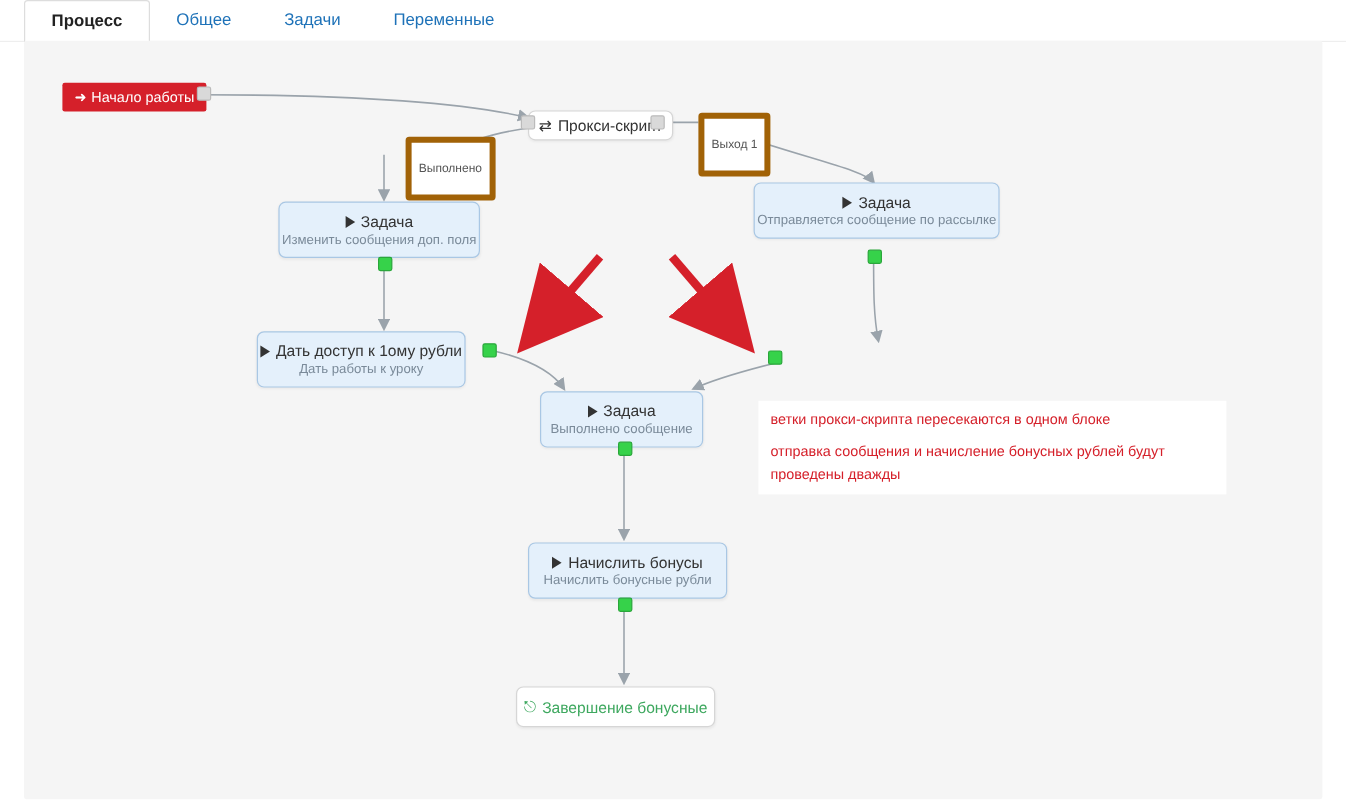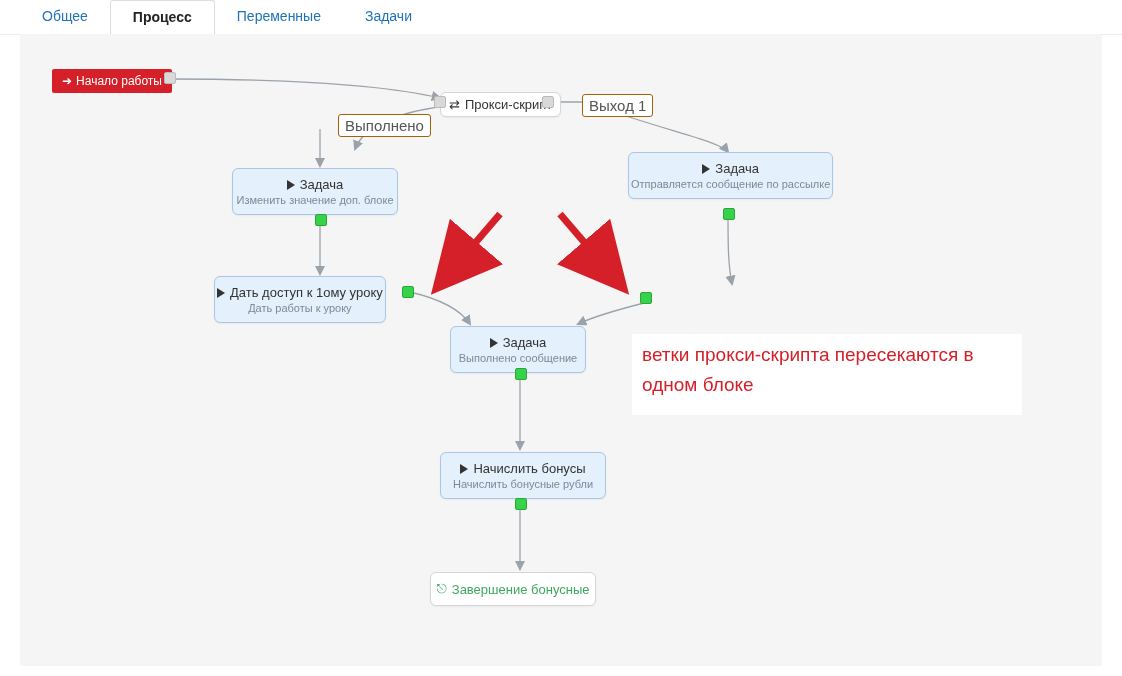--- a/index.html
+++ b/index.html
@@ -12,36 +12,36 @@
 
   .node{position:absolute;background:#e4f0fb;border:1px solid #a9c7e4;border-radius:6px;padding:8px 2px;text-align:center;min-width:160px;box-shadow:0 1px 2px rgba(0,0,0,.05)}
   .node .title{font-size:13px;color:#333;display:flex;align-items:center;justify-content:center;gap:5px}
   .node .sub{font-size:11px;color:#7a8a99;margin-top:2px}
   .node.white{background:#fff;border-color:#d6d6d6}
   .node.small{min-width:auto;padding:4px 8px;font-size:12px}
   .start{position:absolute;background:#d5202a;color:#fff;font-size:12px;padding:5px 10px;border-radius:2px;display:flex;align-items:center;gap:4px}
   .end{}
   .end .title{color:#3ea85f}
 
-  .lbl{position:absolute;background:#fff;border:1px solid #a16207;font-size:15px;color:#555;padding:2px 6px;border-radius:3px}
+  .lbl{position:absolute;background:#fff;border:5px solid #a16207;font-size:10px;color:#555;padding:16px 6px;border-radius:3px}
   .port{position:absolute;width:10px;height:10px;background:#36d24a;border:1px solid #2aa63b;border-radius:2px}
   .portg{position:absolute;width:10px;height:10px;background:#d9d9d9;border:1px solid #bbb;border-radius:2px}
 
-  .note{position:absolute;background:#fff;color:#d5202a;font-size:19px;line-height:1.6;padding:6px 10px}
+  .note{position:absolute;background:#fff;color:#d5202a;font-size:12px;line-height:1.6;padding:6px 10px}
   .play{width:0;height:0;border-top:5px solid transparent;border-bottom:5px solid transparent;border-left:8px solid #333;display:inline-block}
 </style>
 </head>
 <body>
 
 <div class="page">
   <div class="tabs">
+    <div class="tab active">Процесс</div>
     <div class="tab">Общее</div>
-    <div class="tab active">Процесс</div>
+    <div class="tab">Задачи</div>
     <div class="tab">Переменные</div>
-    <div class="tab">Задачи</div>
   </div>
 
   <div class="canvas">
 
     <svg class="wires" viewBox="0 0 1082 632">
       <defs>
         <marker id="ah" viewBox="0 0 10 10" refX="8" refY="5" markerWidth="8" markerHeight="8" orient="auto">
           <path d="M0,0 L10,5 L0,10 z" fill="#9aa3ab"></path>
         </marker>
         <marker id="ahred" viewBox="0 0 10 10" refX="8" refY="5" markerWidth="10" markerHeight="10" orient="auto">
@@ -91,28 +91,28 @@
     <div class="portg" style="left:522px;top:62px"></div>
 
     <div class="lbl" style="left:318px;top:80px">Выполнено</div>
     <div class="lbl" style="left:562px;top:60px">Выход 1</div>
 
     <div class="node" style="left:212px;top:134px">
       <div class="title">
           <span class="play"></span>
           <span>Задача</span>
         </div>
-      <div class="sub">Изменить значение доп. блоке</div>
+      <div class="sub">Изменить сообщения доп. поля</div>
     </div>
     <div class="port" style="left:295px;top:180px"></div>
 
     <div class="node" style="left:194px;top:242px">
       <div class="title">
           <span class="play"></span>
-          <span>Дать доступ к 1ому уроку</span>
+          <span>Дать доступ к 1ому рубли</span>
         </div>
       <div class="sub">Дать работы к уроку</div>
     </div>
     <div class="port" style="left:382px;top:252px"></div>
 
     <div class="node" style="left:608px;top:118px;min-width:190px">
       <div class="title">
           <span class="play"></span>
           <span>Задача</span>
         </div>
@@ -143,16 +143,17 @@
     <div class="node white end" style="left:410px;top:538px">
       <div class="title">
         <span style="color:#3ea85f">⎋</span>
         <span>Завершение бонусные</span>
       </div>
     </div>
 
     <div class="note" style="left:612px;top:300px;width:370px">
       <div>ветки прокси-скрипта пересекаются в одном блоке</div>
       <div style="height:8px"></div>
+      <div>отправка сообщения и начисление бонусных рублей  будут проведены дважды</div>
     </div>
 
   </div>
 </div>
 
 </body></html>

